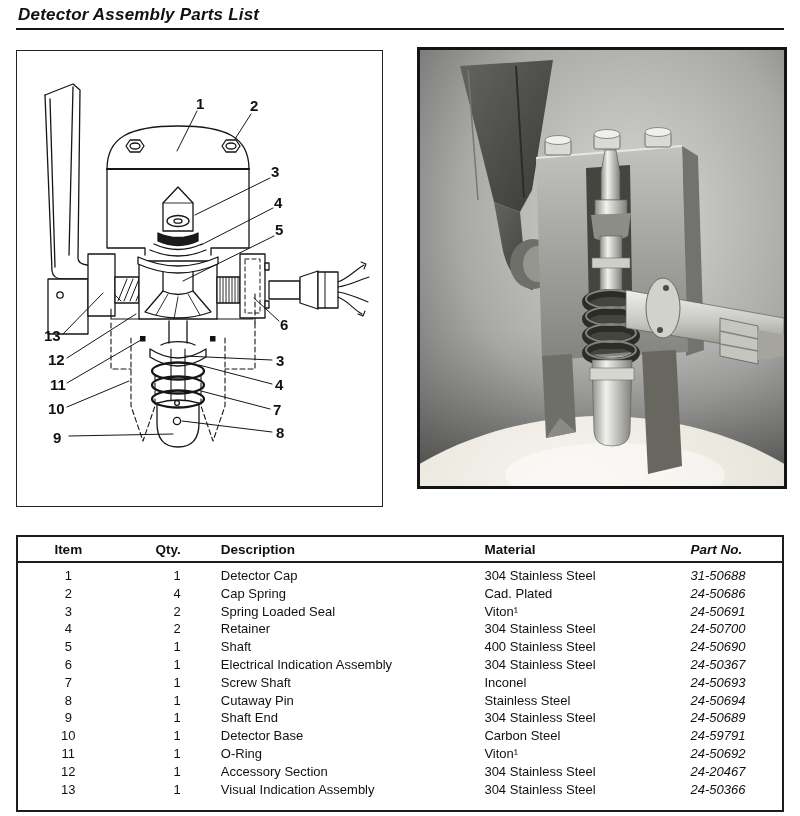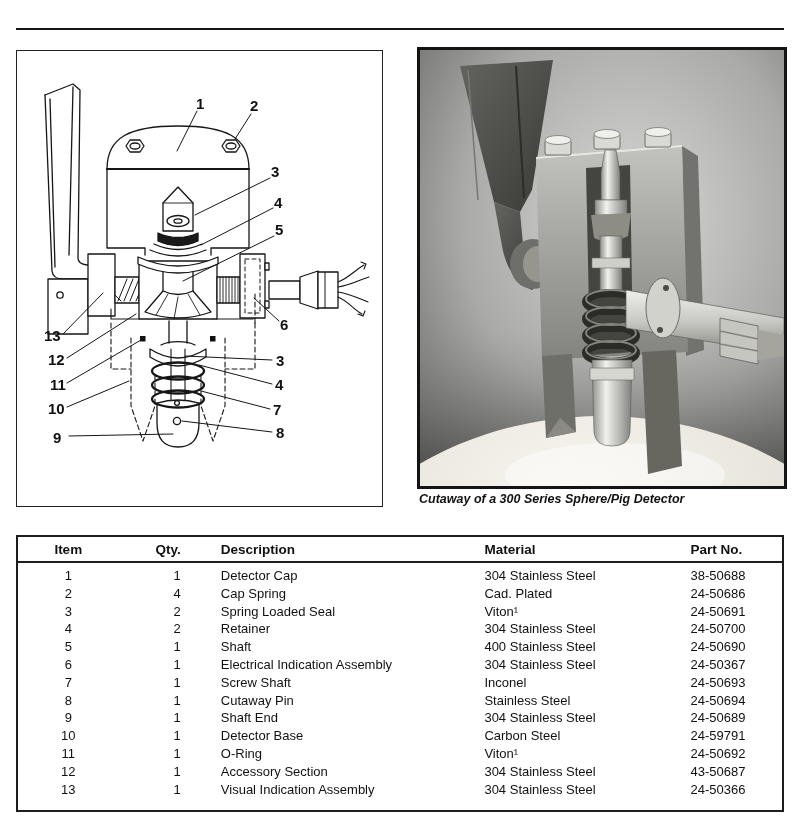--- a/index.html
+++ b/index.html
@@ -45,27 +45,28 @@
   table.parts td{
     font-size:13px;padding:0;height:17.8px;line-height:17.8px;
     vertical-align:middle;white-space:nowrap;overflow:hidden;
   }
   table.parts tbody tr:first-child td{padding-top:4px;}
   .cw0{width:100px;} .cw1{width:62px;} .cw2{width:302px;} .cw3{width:205px;} .cw4{width:91px;}
   table.parts th.c0,table.parts td.c0{text-align:center;}
   table.parts th.c1,table.parts td.c1{text-align:right;}
   table.parts th.c2,table.parts td.c2{padding-left:40px;}
   table.parts th.c3,table.parts td.c3{padding-left:0;}
-  table.parts th.c4,table.parts td.c4{padding-left:0;}
+  table.parts th.c4,table.parts td.c4{padding-left:0;font-style:italic;}
 </style>
 </head>
 <body>
 
 <div class="page">
 
+  <div class="doc-title">Detector Assembly Parts List</div>
   <div class="title-rule"></div>
 
   <div class="diagram-box">
     <svg width="362" height="452" viewBox="0 0 362 452">
       <g stroke="#161616" fill="none" stroke-width="1.3" stroke-linejoin="round" stroke-linecap="round">
 
         <path d="M28,44 L56,33 L63,39 L61,207 Q61,213 70,214 L88,214" fill="#fff"></path>
         <path d="M28,44 L35,220 Q36,228 46,228 L71,228"></path>
         <path d="M56,36 L52,204"></path>
         <path d="M33,48 L38,216"></path>
@@ -269,21 +270,20 @@
 
       <path d="M206,240 L364,268 L364,304 L206,278 Z" fill="url(#fitGrad)" stroke="#60605a" stroke-width=".7"></path>
       <ellipse cx="243" cy="258" rx="17" ry="30" fill="#d2d2cc" stroke="#6c6c64" stroke-width="1"></ellipse>
       <circle cx="246" cy="238" r="3" fill="#4c4c46"></circle>
       <circle cx="240" cy="280" r="3" fill="#4c4c46"></circle>
       <path d="M300,268 L338,276 L338,314 L300,306 Z" fill="#c6c6c0" stroke="#60605a" stroke-width=".8"></path>
       <path d="M300,281 L338,289 M300,294 L338,301" stroke="#84847c" stroke-width="1.5" fill="none"></path>
       <path d="M338,280 L364,285 L364,306 L338,310 Z" fill="#a5a59e"></path>
     </svg>
   </div>
-  <div class="photo-caption">Cutaway of a 300 Series Sphere/Pig Detector</div>
 
   <div class="table-box">
     <table class="parts">
       <colgroup>
         <col class="cw0">
           <col class="cw1">
           <col class="cw2">
           <col class="cw3">
           <col class="cw4">
       </colgroup>
@@ -295,21 +295,21 @@
           <th class="c3">Material</th>
           <th class="c4">Part No.</th>
         </tr>
       </thead>
       <tbody>
           <tr>
             <td class="c0">1</td>
             <td class="c1">1</td>
             <td class="c2">Detector Cap</td>
             <td class="c3">304 Stainless Steel</td>
-            <td class="c4">38-50688</td>
+            <td class="c4">31-50688</td>
           </tr>
           <tr>
             <td class="c0">2</td>
             <td class="c1">4</td>
             <td class="c2">Cap Spring</td>
             <td class="c3">Cad. Plated</td>
             <td class="c4">24-50686</td>
           </tr>
           <tr>
             <td class="c0">3</td>
@@ -372,21 +372,21 @@
             <td class="c1">1</td>
             <td class="c2">O-Ring</td>
             <td class="c3">Viton¹</td>
             <td class="c4">24-50692</td>
           </tr>
           <tr>
             <td class="c0">12</td>
             <td class="c1">1</td>
             <td class="c2">Accessory Section</td>
             <td class="c3">304 Stainless Steel</td>
-            <td class="c4">43-50687</td>
+            <td class="c4">24-20467</td>
           </tr>
           <tr>
             <td class="c0">13</td>
             <td class="c1">1</td>
             <td class="c2">Visual Indication Assembly</td>
             <td class="c3">304 Stainless Steel</td>
             <td class="c4">24-50366</td>
           </tr>
         </tbody>
     </table>

